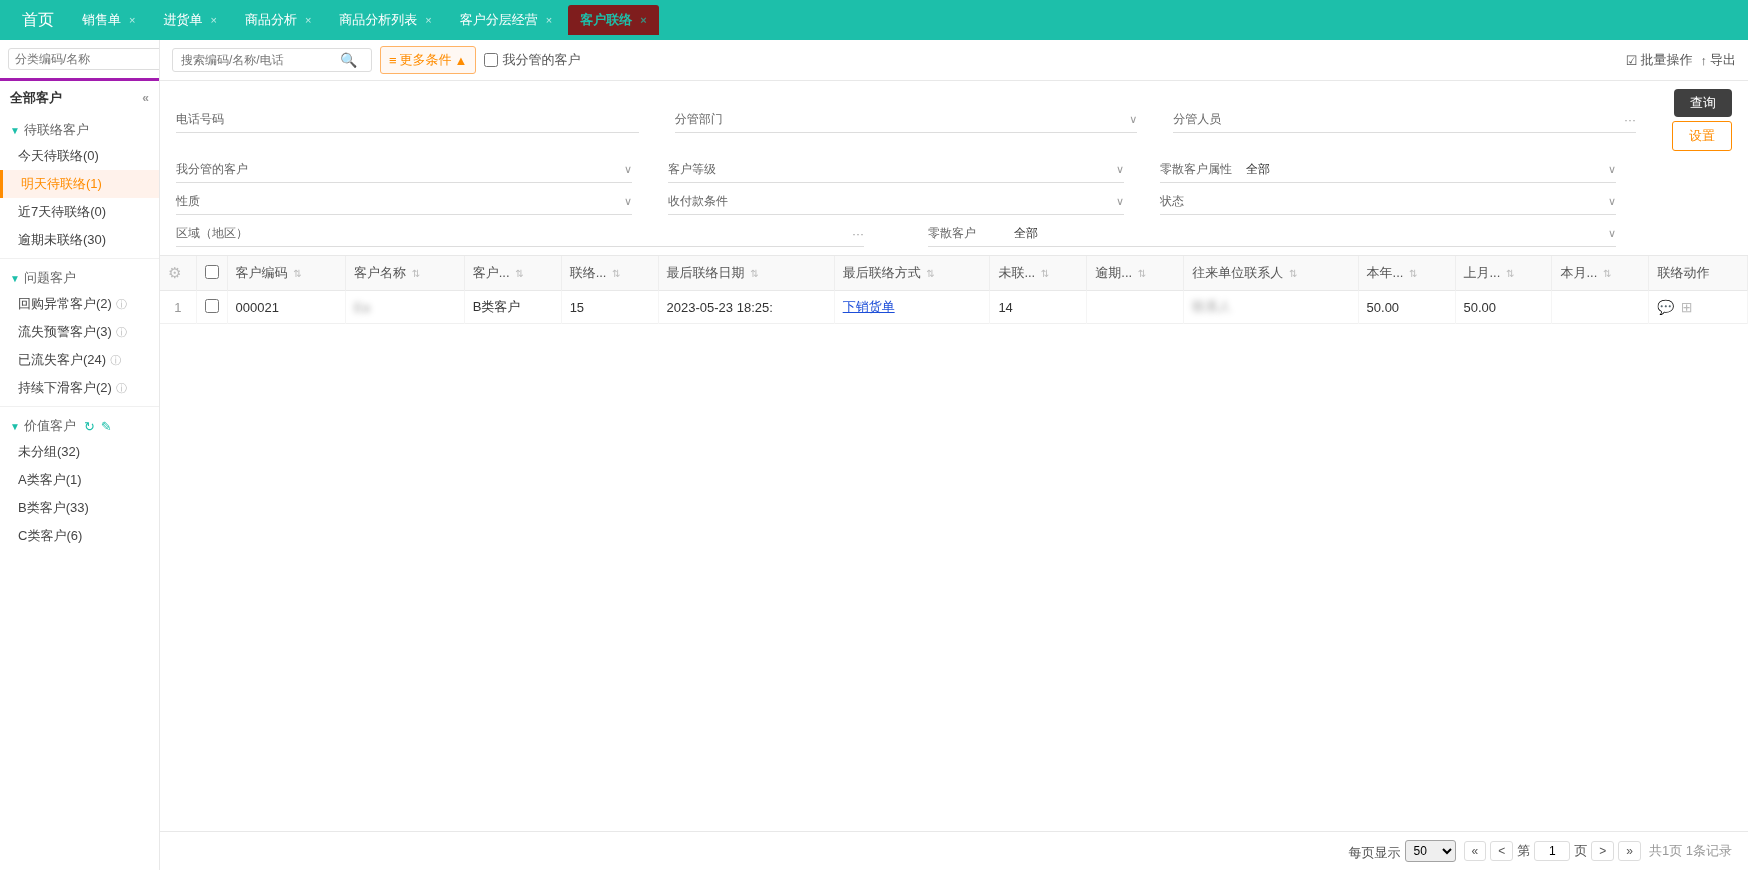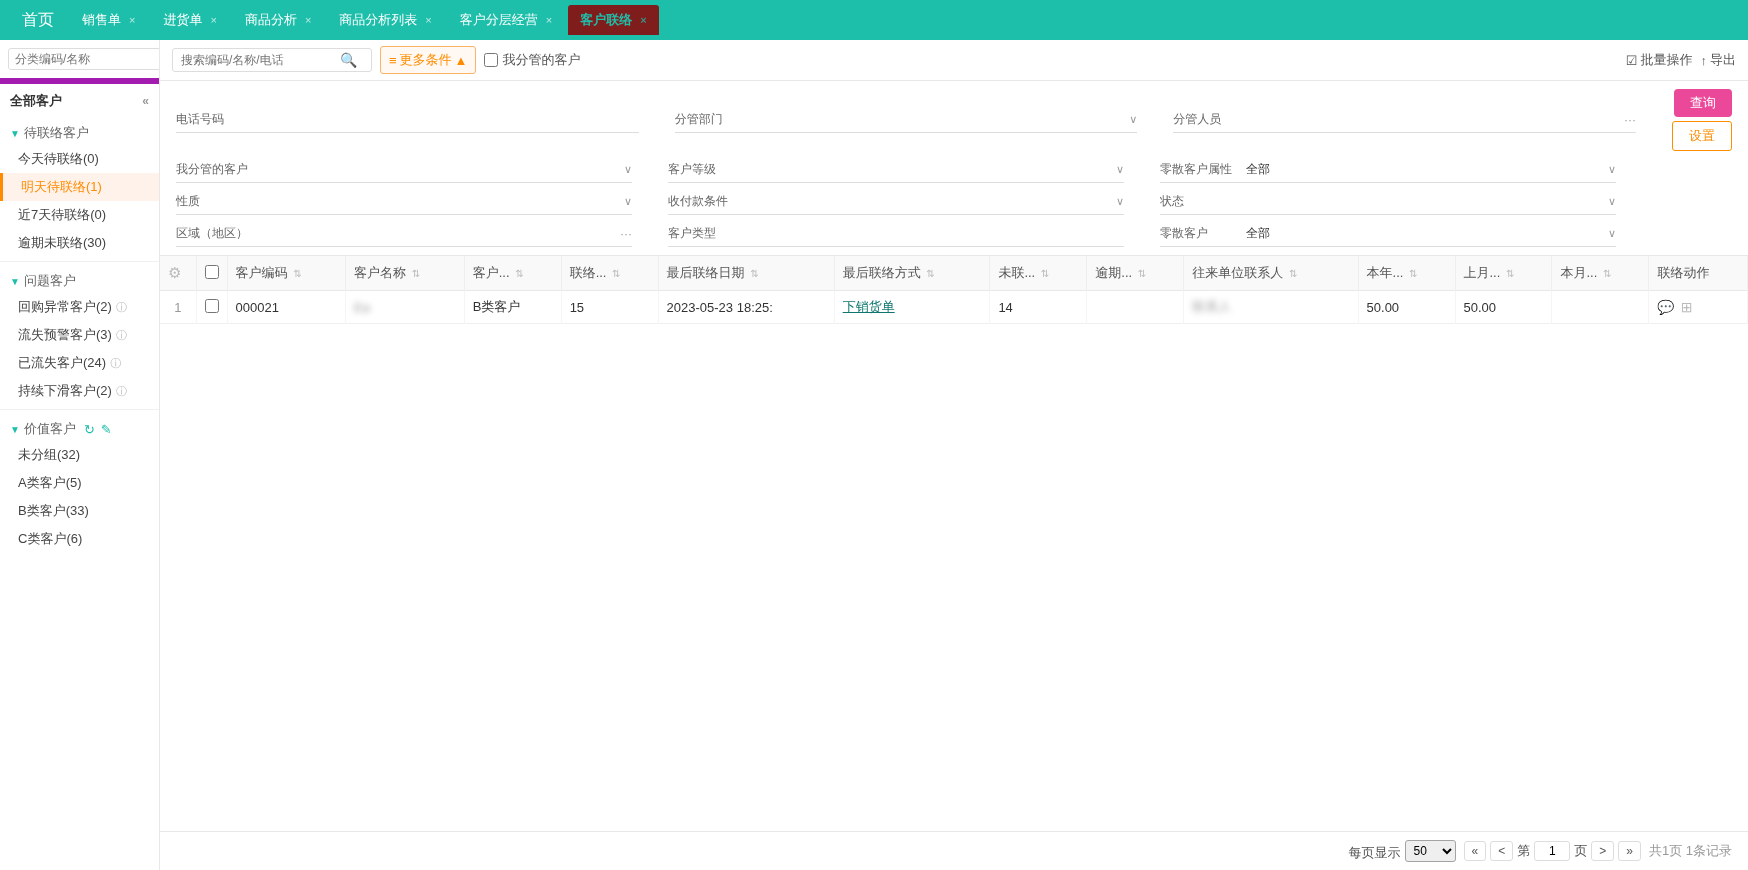--- a/index.html
+++ b/index.html
@@ -21,21 +21,21 @@
     
     .main-layout { display: flex; height: calc(870px - 40px); }
 
     
     .sidebar {
       width: 160px; background: #fff; border-right: 1px solid #e8e8e8;
       overflow-y: auto; flex-shrink: 0;
     }
     .sidebar-search {
       display: flex; align-items: center; padding: 8px 8px;
-      border-bottom: 6px solid #a21caf; gap: 4px;
+      border-bottom: 3px solid #a21caf; gap: 4px;
     }
     .sidebar-search input {
       flex: 1; border: 1px solid #ddd; border-radius: 3px; padding: 3px 6px;
       font-size: 12px; outline: none;
     }
     .sidebar-section-title {
       display: flex; align-items: center; justify-content: space-between;
       padding: 8px 10px; font-weight: bold; color: #333; font-size: 13px;
       cursor: pointer;
     }
@@ -88,40 +88,40 @@
       border-bottom: 1px solid #ddd; padding: 4px 0;
     }
     .adv-filter-field label { color: #666; font-size: 12px; white-space: nowrap; min-width: 80px; }
     .adv-filter-field input {
       flex: 1; border: none; outline: none; font-size: 12px; color: #333;
     }
     .adv-filter-field .dropdown-arrow { color: #999; font-size: 11px; margin-left: 4px; cursor: pointer; }
     .adv-filter-field .dots { color: #999; font-size: 12px; margin-left: 4px; cursor: pointer; }
     .adv-action-btns { display: flex; flex-direction: column; gap: 4px; align-items: flex-end; min-width: 60px; }
     .btn-query {
-      background: #ec4899; color: #fff; border: none; border-radius: 4px;
+      background: #404040; color: #fff; border: none; border-radius: 4px;
       padding: 5px 16px; cursor: pointer; font-size: 13px;
     }
     .btn-set {
       background: #fff; color: #ff8c00; border: 1px solid #ff8c00; border-radius: 3px;
       padding: 5px 16px; cursor: pointer; font-size: 13px;
     }
 
     
     .table-wrapper { flex: 1; overflow: auto; background: #fff; margin: 0; }
     table { width: 100%; border-collapse: collapse; font-size: 12px; }
     thead tr { background: #f9f9f9; border-bottom: 1px solid #e8e8e8; }
     thead th {
       padding: 8px 8px; text-align: left; color: #555; font-weight: normal;
       border-right: 1px solid #eee; white-space: nowrap; position: relative;
     }
     thead th .sort-icon { color: #bbb; font-size: 10px; margin-left: 2px; }
     tbody tr { border-bottom: 1px solid #f0f0f0; }
     tbody td { padding: 7px 8px; color: #333; white-space: nowrap; border-right: 1px solid #f5f5f5; }
-    .td-link { color: #0f766e; cursor: pointer; text-decoration: underline; }
+    .td-link { color: #1d4ed8; cursor: pointer; text-decoration: underline; }
     .td-blurred { color: transparent; text-shadow: 0 0 6px rgba(0,0,0,0.4); user-select: none; }
     .action-icons { display: flex; gap: 6px; align-items: center; }
     .action-icon { color: #bbb; cursor: pointer; font-size: 14px; }
     .gear-col { color: #bbb; cursor: pointer; font-size: 15px; }
 
     
     .table-footer {
       background: #fff; border-top: 1px solid #e8e8e8;
       padding: 8px 16px; display: flex; align-items: center; justify-content: flex-end;
       gap: 8px; font-size: 12px; color: #555; flex-shrink: 0;
@@ -241,21 +241,21 @@
     <div class="sidebar-group-label">
       <span class="triangle">▼</span>
       <span>价值客户</span>
       <span style="color:#1dbfaa; margin-left:4px; cursor:pointer;">↻</span>
       <span style="color:#1dbfaa; margin-left:2px; cursor:pointer;">✎</span>
     </div>
     <div class="sidebar-item">
       <span>未分组(32)</span>
     </div>
     <div class="sidebar-item">
-      <span>A类客户(5)</span>
+      <span>A类客户(1)</span>
     </div>
     <div class="sidebar-item">
       <span>B类客户(33)</span>
     </div>
     <div class="sidebar-item">
       <span>C类客户(6)</span>
     </div>
   </div>
 
   <div class="content-area">
@@ -356,24 +356,20 @@
         <div style="min-width:80px;"></div>
       </div>
 
       <div class="adv-filter-row" style="margin-bottom:0;">
         <div class="adv-filter-field" style="flex:2;">
           <label>区域（地区）</label>
           <input type="text" style="">
           <span class="dots">···</span>
         </div>
         <div style="width:20px;"></div>
-        <div class="adv-filter-field" style="flex:2;">
-          <label>客户类型</label>
-          <input type="text" style="">
-        </div>
         <div style="width:20px;"></div>
         <div class="adv-filter-field" style="flex:2;">
           <label>零散客户</label>
           <span style="font-size:12px; color:#333; margin-left:6px;">全部</span>
           <span class="dropdown-arrow" style="margin-left:auto;">∨</span>
         </div>
         <div style="width:20px;"></div>
         <div style="min-width:80px;"></div>
       </div>
     </div>

